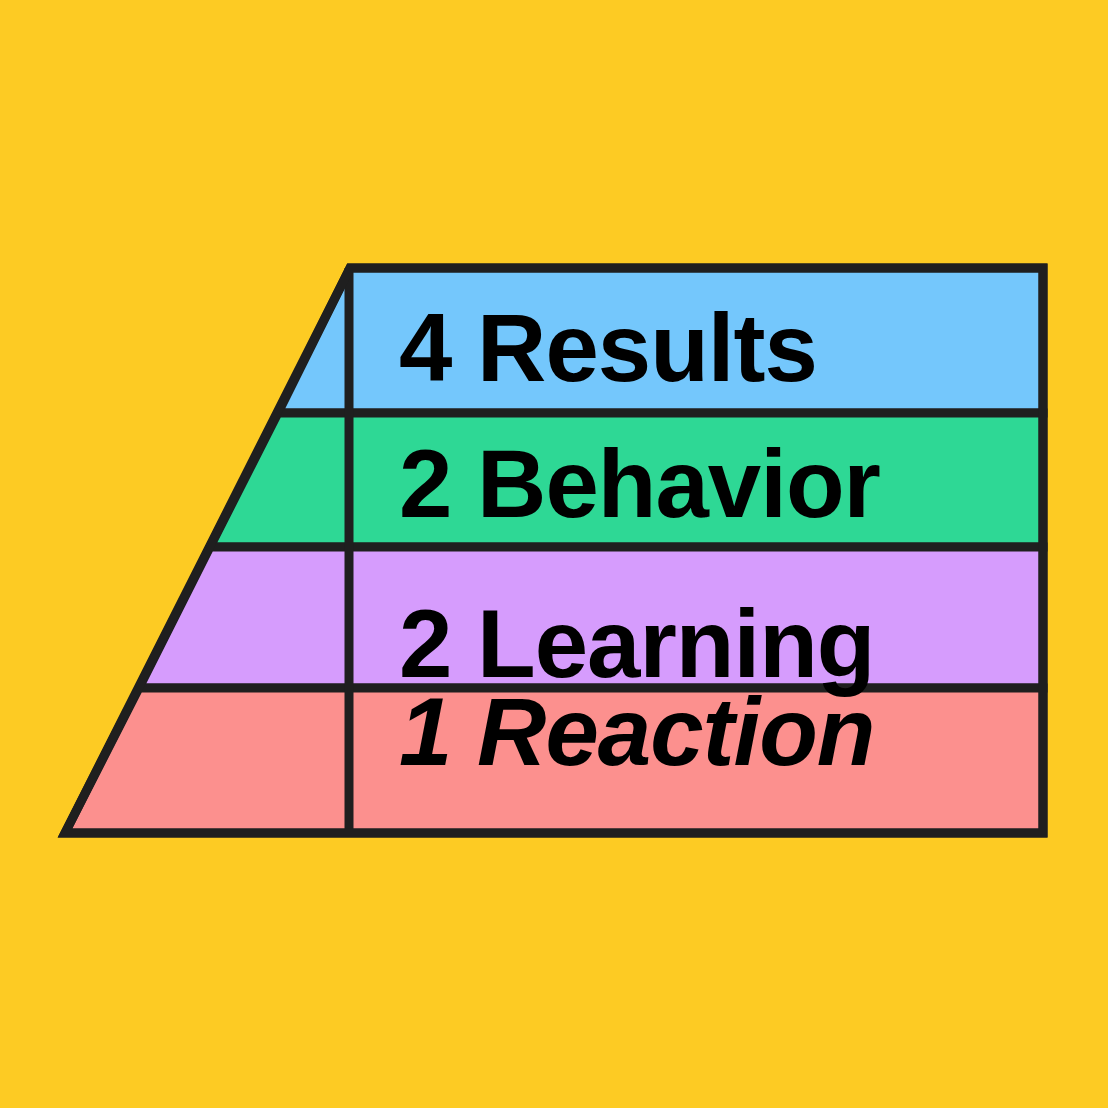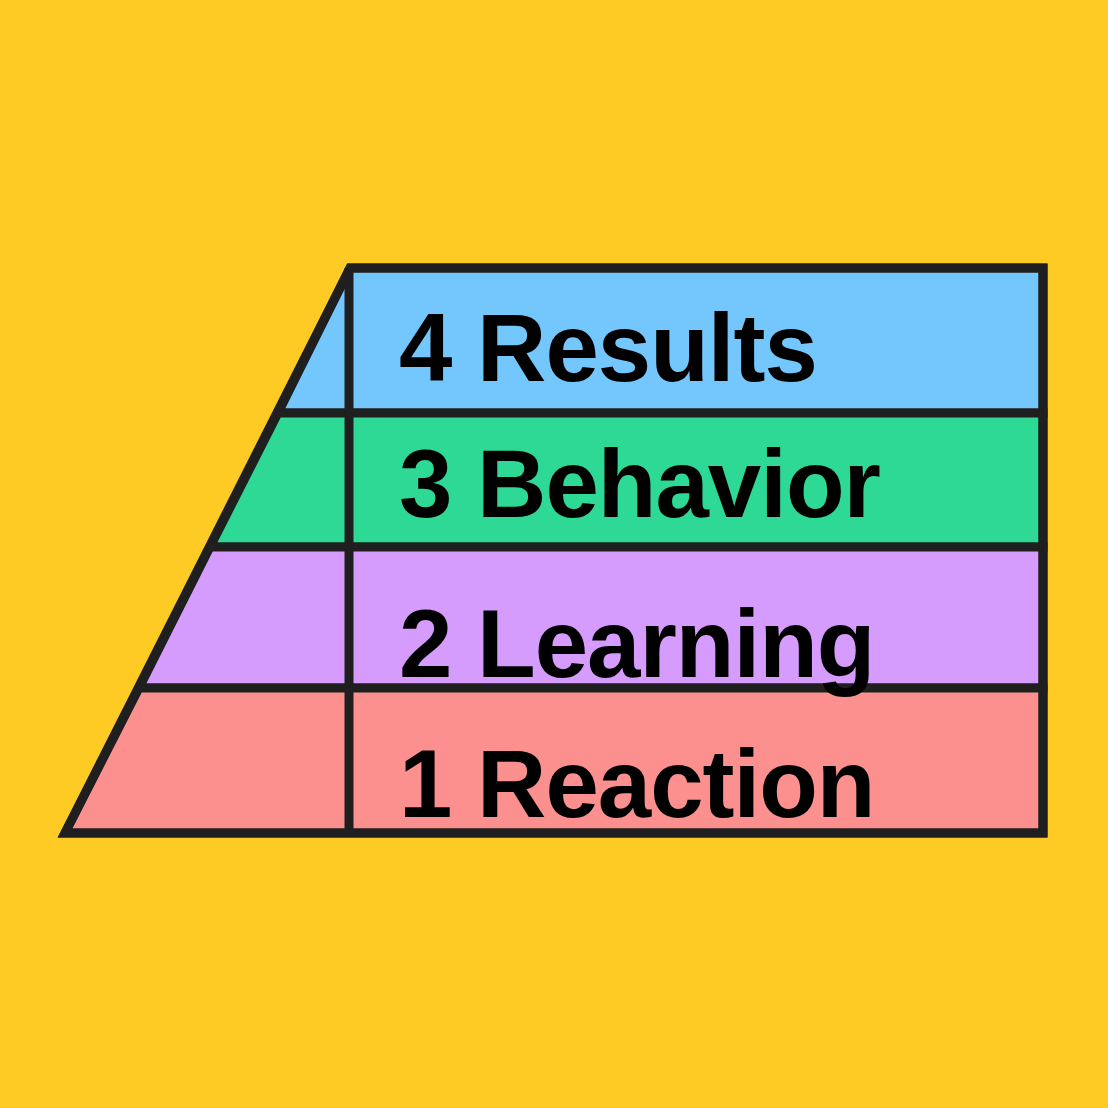--- a/index.html
+++ b/index.html
@@ -34,21 +34,21 @@
     font-weight: bold;
     line-height: 1;
     color: #000000;
     letter-spacing: -1px;
     white-space: nowrap;
     font-family: "Liberation Sans", sans-serif;
   }
   #label-results  { top: 300px; }
   #label-behavior { top: 436px; }
   #label-learning { top: 596px; }
-  #label-reaction { top: 736px; }
+  #label-reaction { top: 684px; font-style: italic; }
 </style>
 </head>
 <body>
 
 <div id="canvas" style="background: rgb(253, 203, 35);">
 
   <svg id="pyramid-svg" viewBox="0 0 1108 1108">
 
     <g>
       <polygon points="350,268 1043,268 1043,413 278,413" fill="#74C7FC" stroke="#1F1F1F" stroke-width="9" stroke-linejoin="miter"></polygon>
@@ -66,19 +66,19 @@
       <polygon points="139,688 1043,688 1043,833 65,833" fill="#FC908E" stroke="#1F1F1F" stroke-width="9" stroke-linejoin="miter"></polygon>
     </g>
 
     <line x1="349" y1="268" x2="349" y2="833" stroke="#1F1F1F" stroke-width="9"></line>
 
     <polygon points="350,268 1043,268 1043,833 65,833" fill="none" stroke="#1F1F1F" stroke-width="9" stroke-linejoin="miter"></polygon>
   </svg>
 
   <div class="layer-label" id="label-results">4 Results</div>
 
-  <div class="layer-label" id="label-behavior">3 Behavior</div>
+  <div class="layer-label" id="label-behavior">2 Behavior</div>
 
   <div class="layer-label" id="label-learning">2 Learning</div>
 
   <div class="layer-label" id="label-reaction">1 Reaction</div>
 
 </div>
 
 </body></html>

